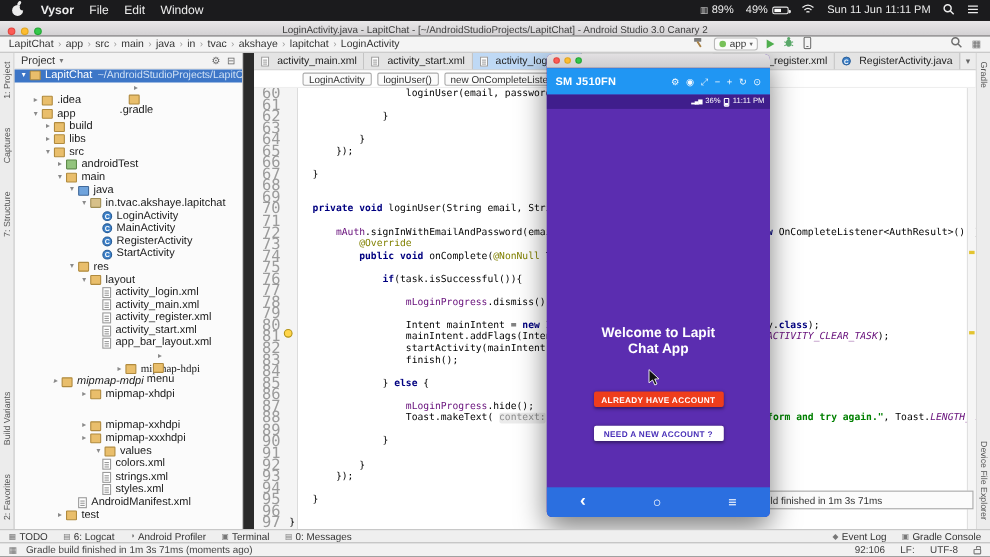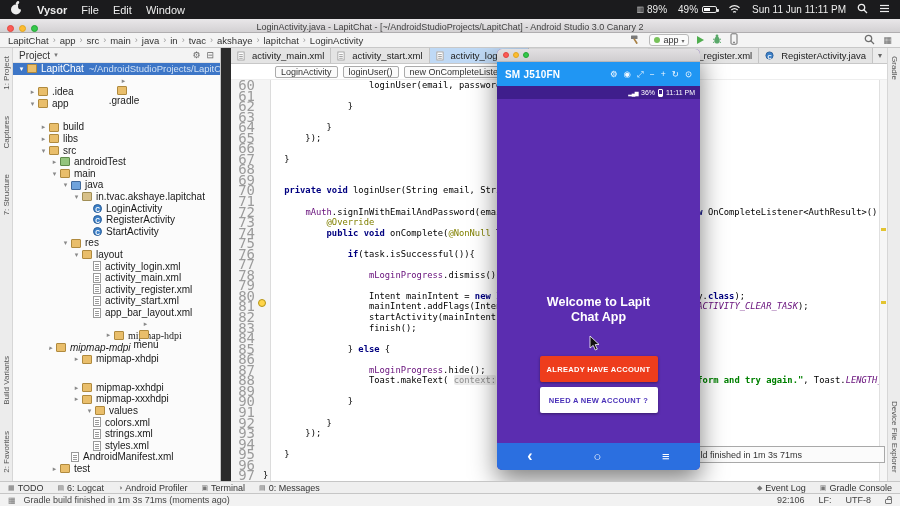--- a/index.html
+++ b/index.html
@@ -104,21 +104,21 @@
   .v-title{height:13px;background:linear-gradient(#E2E0E2,#D0CED0);display:flex;align-items:center;padding-left:6px;gap:4px;border-bottom:1px solid #B8B6B8}
   .v-title .dot{width:6px;height:6px}
   .v-toolbar{height:24px;background:#2096F3;display:flex;align-items:center;padding:0 8px;color:#FFF}
   .v-name{font-size:10px;font-weight:bold;letter-spacing:.2px}
   .v-icons{margin-left:auto;display:flex;gap:6px;font-size:8.5px;opacity:.95;align-items:center}
   .v-status{height:13px;background:#3F1E8C;color:#FFF;display:flex;align-items:center;justify-content:flex-end;gap:3px;font-size:7px;padding:0 5px}
   .v-sig{font-size:5px;letter-spacing:-.5px}
   .v-batt{width:5px;height:8px;border:1px solid #FFF;border-radius:1px;background:linear-gradient(0deg,#FFF 40%,transparent 40%)}
   .v-body{position:absolute;top:50px;bottom:27px;left:0;right:0}
   .welcome{position:absolute;top:196px;left:50%;transform:translateX(-50%);width:130px;text-align:center;color:#FFF;font-size:12.5px;font-weight:bold;line-height:15px}
-  .btnA,.btnB{position:absolute;left:50%;transform:translateX(-50%);width:118px;height:26px;display:flex;align-items:center;justify-content:center;font-size:7.5px;font-weight:bold;border-radius:2px;box-shadow:0 1px 3px rgba(0,0,0,.4);letter-spacing:.3px;cursor:default}
+  .btnA,.btnB{position:absolute;left:50%;transform:translateX(-50%);width:118px;height:14px;display:flex;align-items:center;justify-content:center;font-size:7.5px;font-weight:bold;border-radius:2px;box-shadow:0 1px 3px rgba(0,0,0,.4);letter-spacing:.3px;cursor:default}
   .btnA{top:257px;background:#EE3D1C;color:#FFF}
   .btnB{top:288px;background:#FFF;color:#4930B8}
   .cursor{position:absolute;left:92px;top:236px}
   .v-nav{position:absolute;bottom:0;left:0;right:0;height:27px;background:#2B6FE0;display:flex;align-items:center;justify-content:space-around;color:#FFF}
   .nico{font-size:13px;line-height:1}
   .nico:first-child{font-size:16px;font-weight:bold;margin-top:-2px}
 
   
   .btabs{position:absolute;left:0;right:0;bottom:13px;height:12px;background:#EFEFEF;border-top:1px solid #C6C6C6;display:flex;align-items:center;padding:0 8px;font-size:9px;color:#333;z-index:70}
   .bt-left{display:flex;gap:14px}
@@ -298,21 +298,21 @@
       <div class="trow" style="padding-left: 15px;">
         <span class="tarrow">▸</span>
         <span class="tic ic-folder"></span>
         <span class="tlabel">.idea</span>
       </div>
       <div class="trow" style="padding-left: 15px;">
         <span class="tarrow">▾</span>
         <span class="tic ic-folder"></span>
         <span class="tlabel">app</span>
       </div>
-      <div class="trow" style="padding-left: 26px; margin-top: 12px;">
+      <div class="trow" style="padding-left: 26px;">
         <span class="tarrow">▸</span>
         <span class="tic ic-folder"></span>
         <span class="tlabel">build</span>
       </div>
       <div class="trow" style="padding-left: 26px;">
         <span class="tarrow">▸</span>
         <span class="tic ic-folder"></span>
         <span class="tlabel">libs</span>
       </div>
       <div class="trow" style="padding-left: 26px;">
@@ -337,20 +337,25 @@
       </div>
       <div class="trow" style="padding-left: 59px;">
         <span class="tarrow">▾</span>
         <span class="tic ic-package"></span>
         <span class="tlabel">in.tvac.akshaye.lapitchat</span>
       </div>
       <div class="trow" style="padding-left: 70px;">
         <span class="tarrow"> </span>
         <span class="tic ic-class">C</span>
         <span class="tlabel">LoginActivity</span>
+      </div>
+      <div class="trow" style="padding-left: 70px;">
+        <span class="tarrow"> </span>
+        <span class="tic ic-class">C</span>
+        <span class="tlabel">MainActivity</span>
       </div>
       <div class="trow" style="padding-left: 70px;">
         <span class="tarrow"> </span>
         <span class="tic ic-class">C</span>
         <span class="tlabel">RegisterActivity</span>
       </div>
       <div class="trow" style="padding-left: 70px;">
         <span class="tarrow"> </span>
         <span class="tic ic-class">C</span>
         <span class="tlabel">StartActivity</span>

